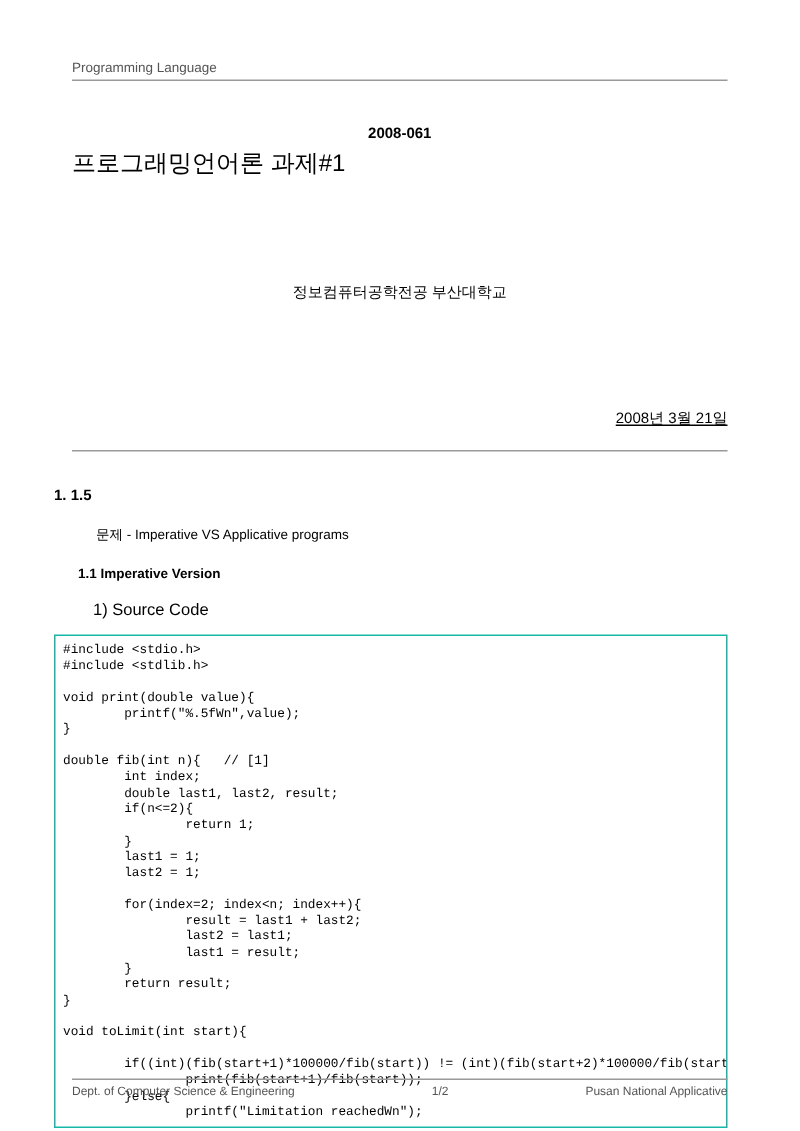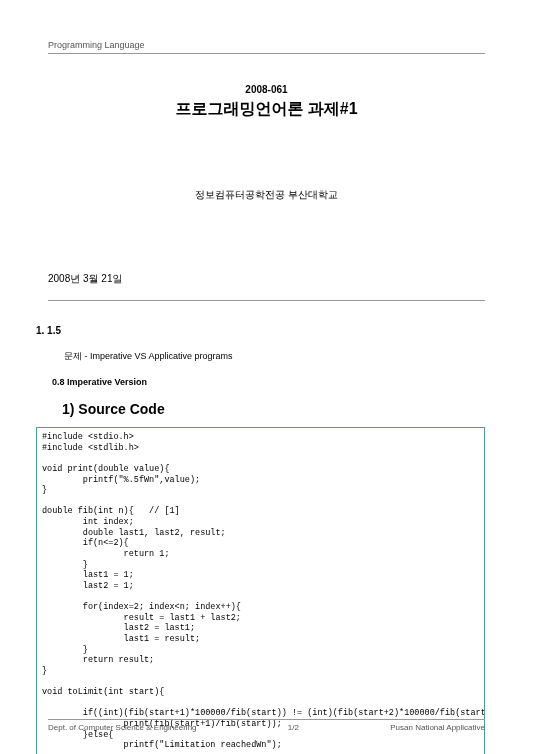--- a/index.html
+++ b/index.html
@@ -26,34 +26,35 @@
       border-top: 1px solid #999;
       margin-bottom: 30px;
     }
     .course-id {
       text-align: center;
       font-size: 10px;
       font-weight: bold;
       margin-bottom: 4px;
     }
     .title {
-      text-align: center;
+      text-align: left;
       font-size: 16px;
-      font-weight: bold;
+      font-weight: normal;
       margin-bottom: 68px;
     }
     .dept {
       text-align: center;
       font-size: 10px;
       margin-bottom: 70px;
     }
     .date {
-      text-align: left;
+      text-align: right;
       font-size: 10px;
       margin-bottom: 14px;
+      text-decoration: underline;
     }
     .separator {
       border-top: 1px solid #999;
       margin-bottom: 24px;
     }
     .section-num {
       font-size: 10px;
       font-weight: bold;
       margin-bottom: 14px;
       margin-left: -12px;
@@ -63,22 +64,22 @@
       margin-left: 16px;
       margin-bottom: 14px;
     }
     .subsection {
       font-size: 9px;
       font-weight: bold;
       margin-left: 4px;
       margin-bottom: 14px;
     }
     .item {
-      font-size: 14px;
-      font-weight: bold;
+      font-size: 11px;
+      font-weight: normal;
       margin-left: 14px;
       margin-bottom: 10px;
     }
     .code-box {
       border: 1px solid #14b8a6;
       padding: 4px 5px;
       font-family: 'Courier New', monospace;
       font-size: 8.5px;
       line-height: 1.25;
       white-space: pre;
@@ -110,21 +111,21 @@
 
 <div class="course-id">2008-061</div>
 <div class="title">프로그래밍언어론 과제#1</div>
 <div class="dept">정보컴퓨터공학전공 부산대학교</div>
 <div class="date">2008년 3월 21일</div>
 
 <div class="separator"></div>
 
 <div class="section-num">1. 1.5</div>
 <div class="problem">문제 - Imperative VS Applicative programs</div>
-<div class="subsection">0.8 Imperative Version</div>
+<div class="subsection">1.1 Imperative Version</div>
 <div class="item">1) Source Code</div>
 
 <div class="code-box">#include &lt;stdio.h&gt;
 #include &lt;stdlib.h&gt;
 
 void print(double value){
         printf("%.5fWn",value);
 }
 
 double fib(int n){   // [1]

